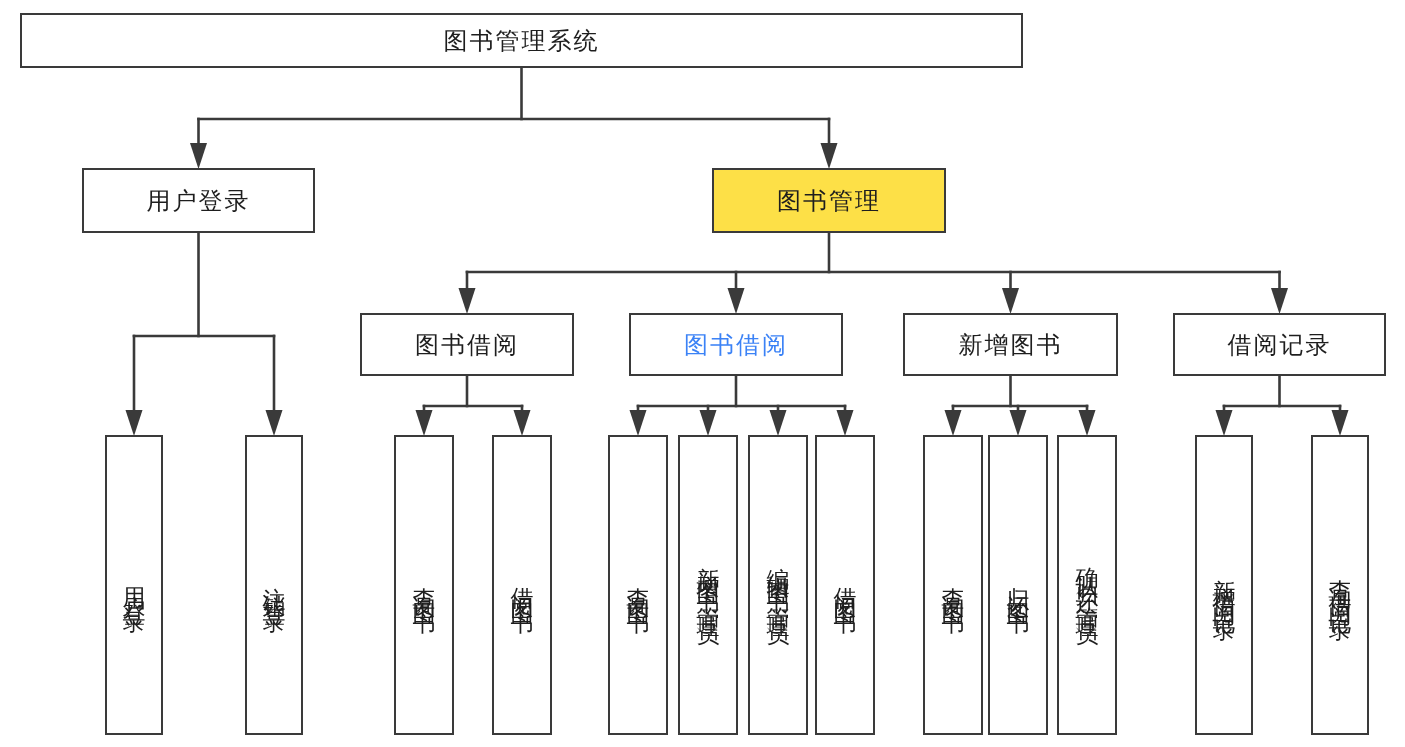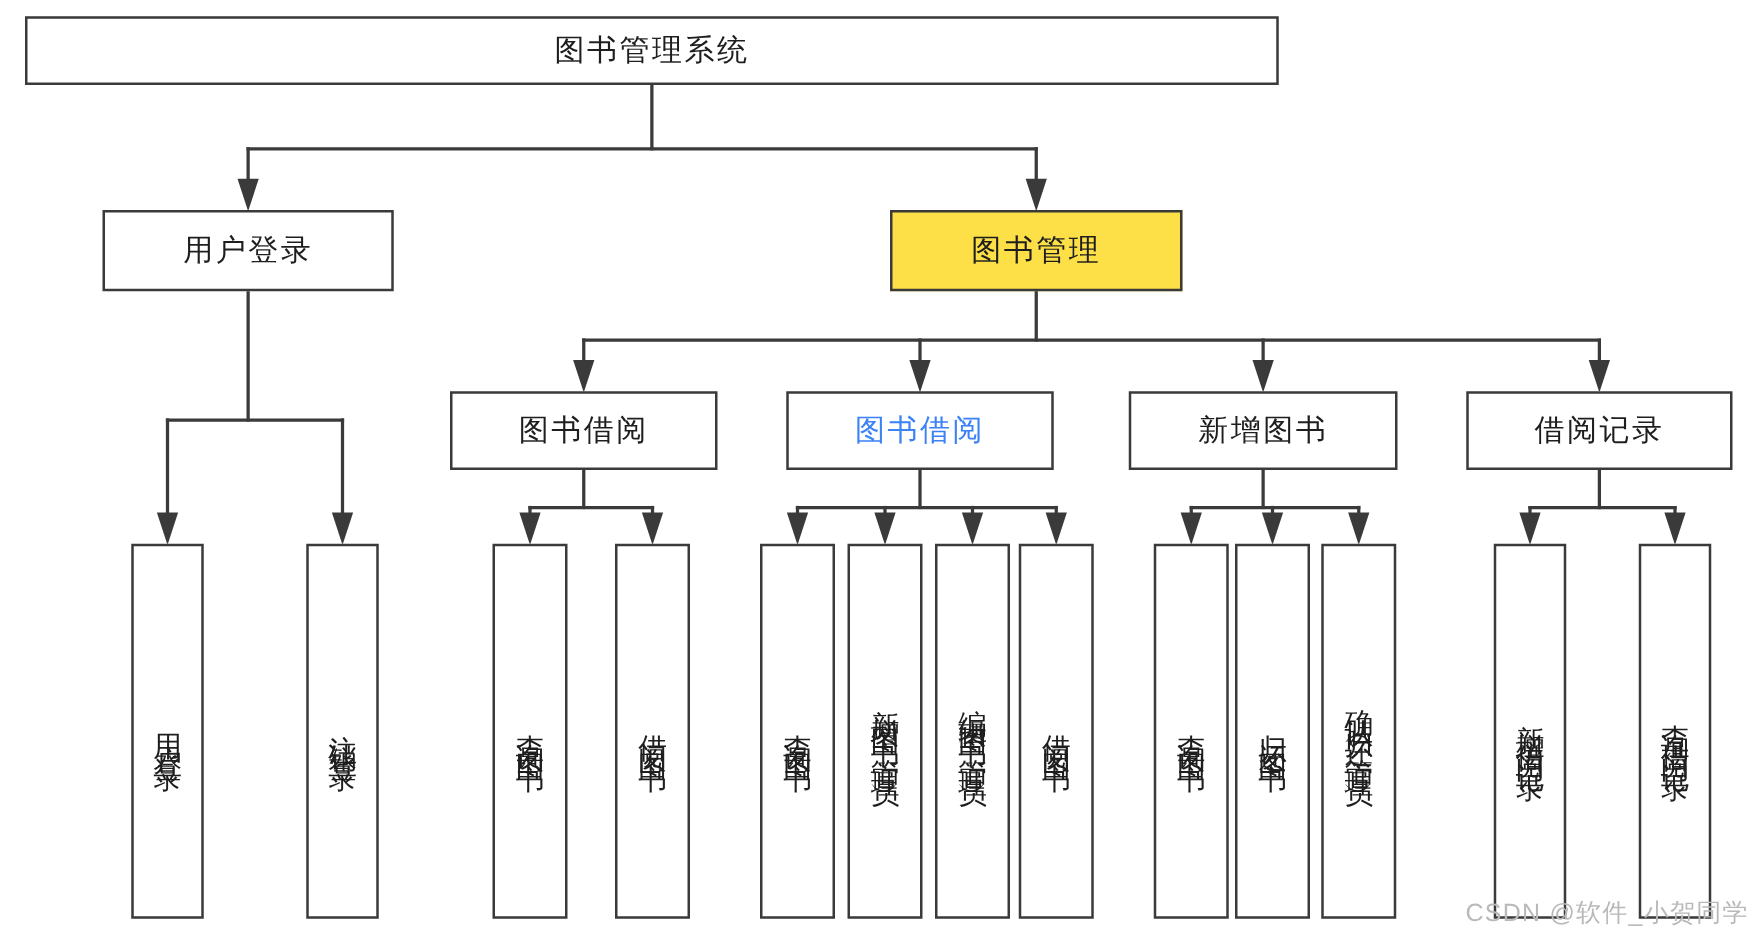--- a/index.html
+++ b/index.html
@@ -116,14 +116,13 @@
       <div class="node v" style="left: 608px; top: 435px; width: 60px; height: 300px; border-color: rgb(58, 58, 58); background: rgb(255, 255, 255); color: rgb(30, 30, 30);">查询图书</div>
       <div class="node v" style="left: 678px; top: 435px; width: 60px; height: 300px; border-color: rgb(58, 58, 58); background: rgb(255, 255, 255); color: rgb(30, 30, 30);">新增图书（管理员）</div>
       <div class="node v" style="left: 748px; top: 435px; width: 60px; height: 300px; border-color: rgb(58, 58, 58); background: rgb(255, 255, 255); color: rgb(30, 30, 30);">编辑图书（管理员）</div>
       <div class="node v" style="left: 815px; top: 435px; width: 60px; height: 300px; border-color: rgb(58, 58, 58); background: rgb(255, 255, 255); color: rgb(30, 30, 30);">借阅图书</div>
       <div class="node v" style="left: 923px; top: 435px; width: 60px; height: 300px; border-color: rgb(58, 58, 58); background: rgb(255, 255, 255); color: rgb(30, 30, 30);">查询图书</div>
       <div class="node v" style="left: 988px; top: 435px; width: 60px; height: 300px; border-color: rgb(58, 58, 58); background: rgb(255, 255, 255); color: rgb(30, 30, 30);">归还图书</div>
       <div class="node v" style="left: 1057px; top: 435px; width: 60px; height: 300px; border-color: rgb(58, 58, 58); background: rgb(255, 255, 255); color: rgb(30, 30, 30);">确认归还（管理员）</div>
       <div class="node v" style="left: 1195px; top: 435px; width: 58px; height: 300px; border-color: rgb(58, 58, 58); background: rgb(255, 255, 255); color: rgb(30, 30, 30);">新增借阅记录</div>
       <div class="node v" style="left: 1311px; top: 435px; width: 58px; height: 300px; border-color: rgb(58, 58, 58); background: rgb(255, 255, 255); color: rgb(30, 30, 30);">查询借阅记录</div>
     </div>
-  <div id="watermark">CSDN @软件_小贺同学</div>
 </div>
 
 </body></html>

